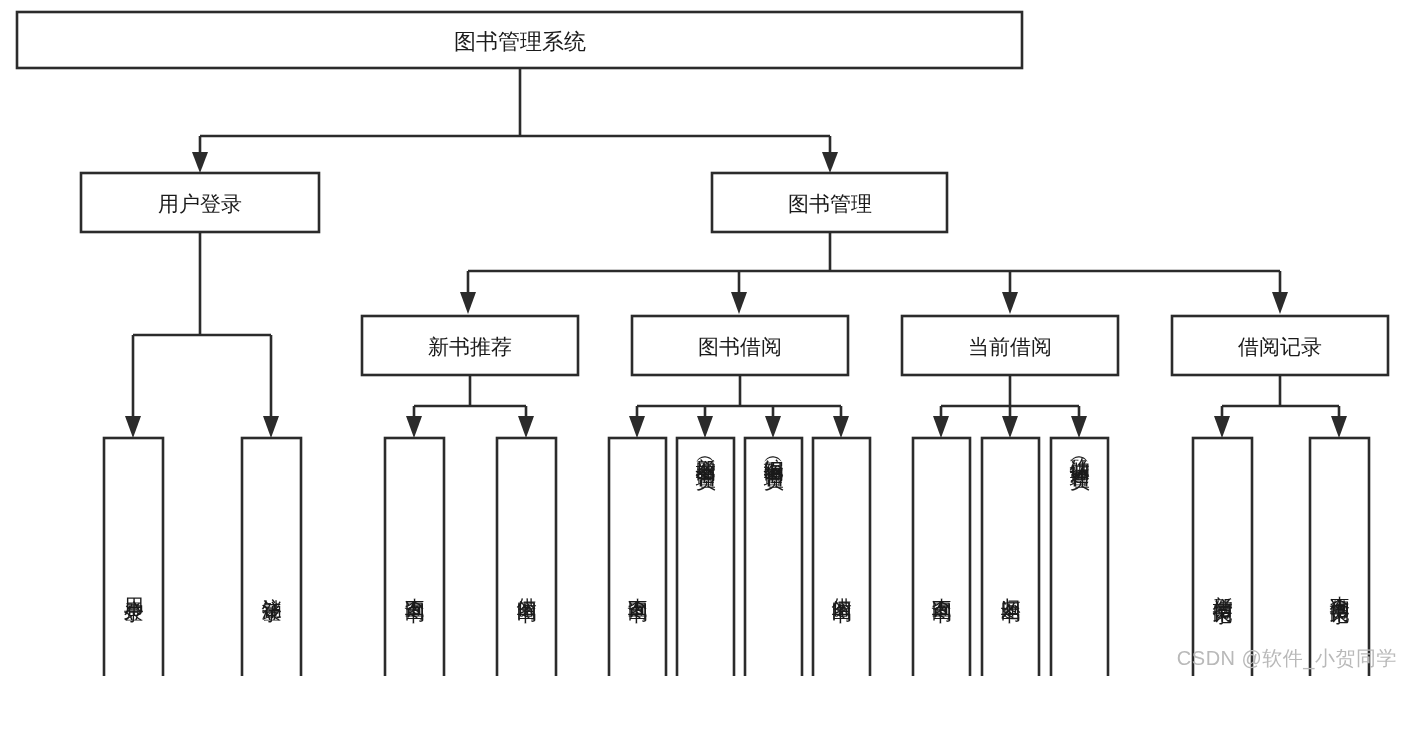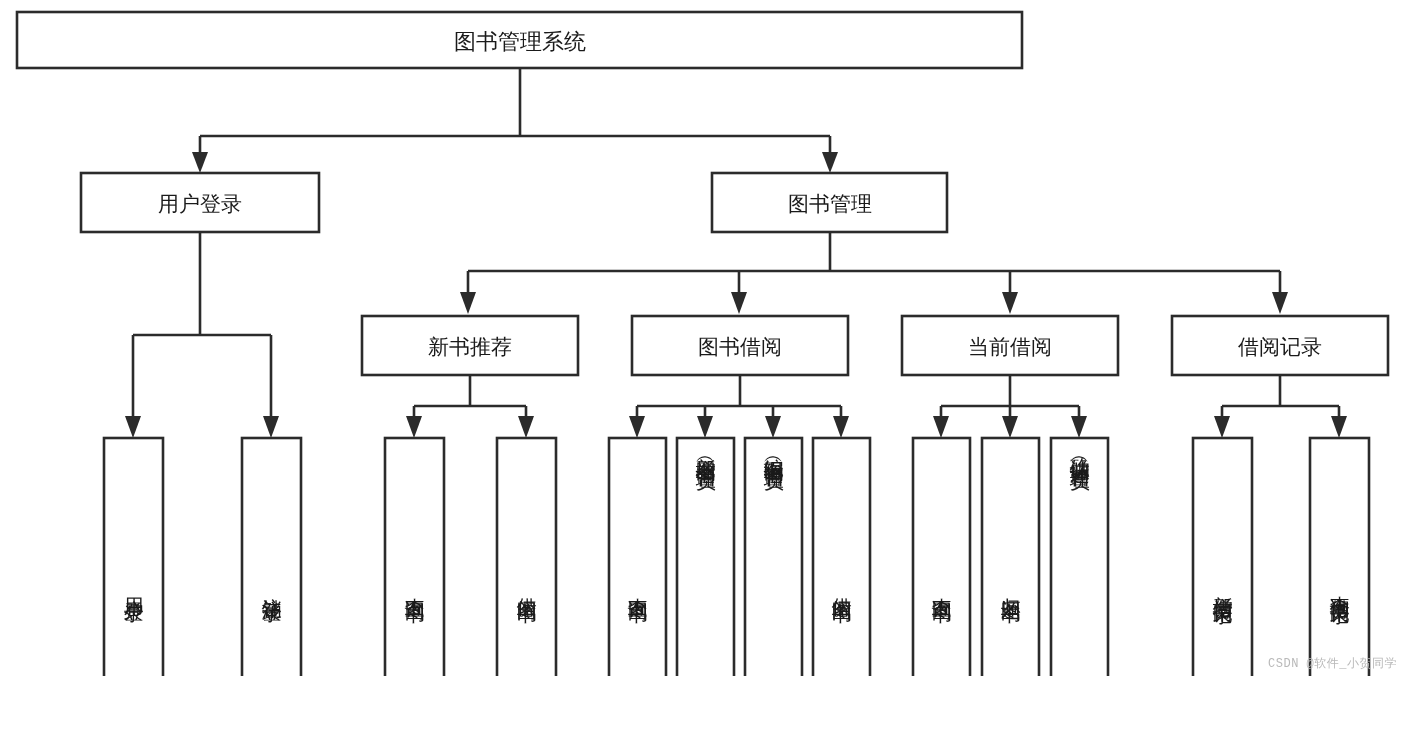--- a/index.html
+++ b/index.html
@@ -72,22 +72,22 @@
     line-height: 1.18;
     letter-spacing: 2px;
     color: #1a1a1a;
     text-align: center;
     white-space: nowrap;
   }
   .watermark {
     position: absolute;
     right: 8px;
     bottom: 4px;
-    font-family: Liberation Mono, monospace;
-    font-size: 12px;
+    font-family: Liberation Sans, sans-serif;
+    font-size: 20px;
     color: #b9b9b9;
     letter-spacing: 0.5px;
     white-space: nowrap;
     user-select: none;
     margin-left: 20px;
   }
 </style>
 </head>
 <body>
 

